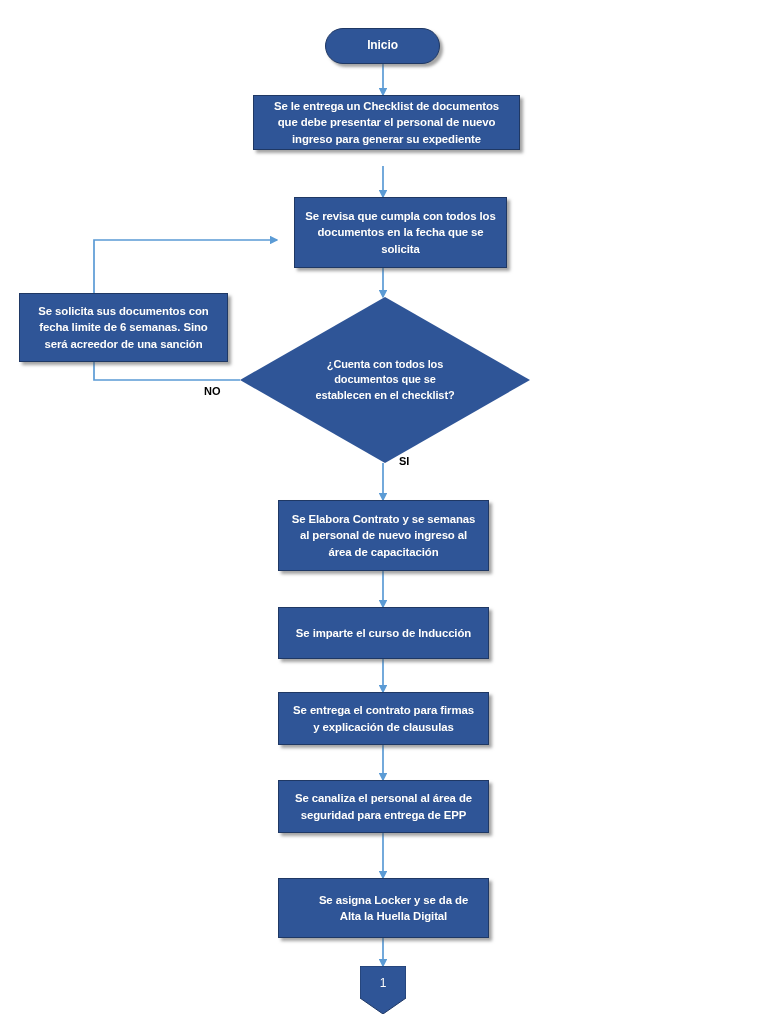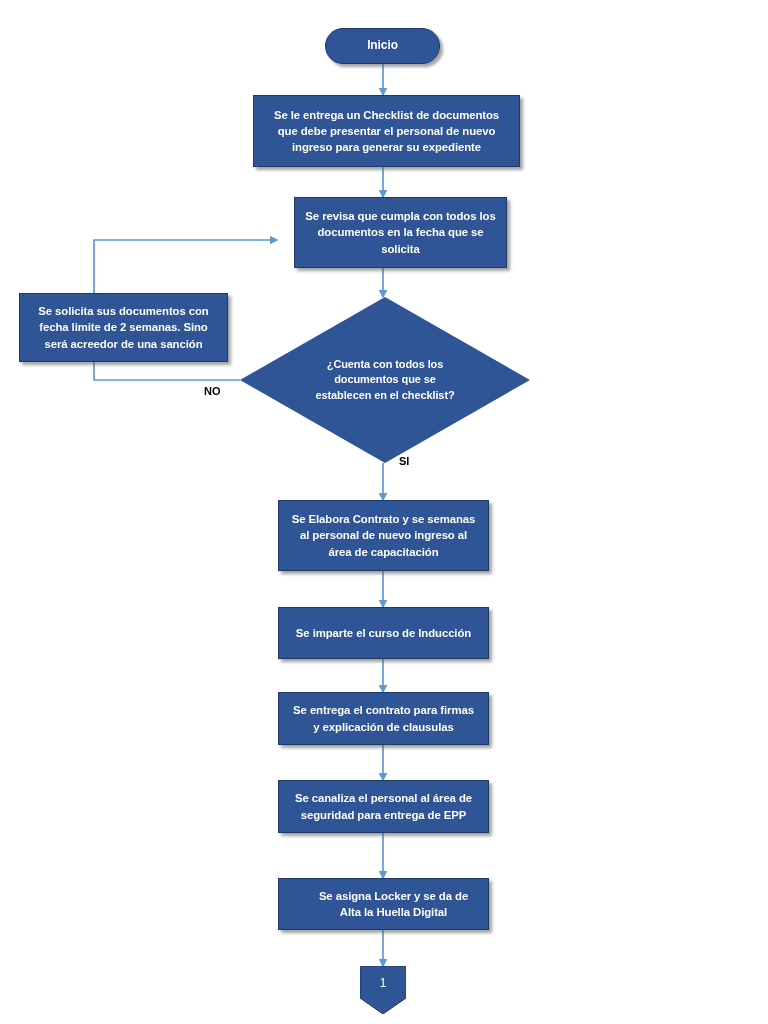--- a/index.html
+++ b/index.html
@@ -138,30 +138,30 @@
       <line x1="383" y1="930" x2="383" y2="966" marker-end="url(#arrow)"></line>
 
       <polyline points="240,380 94,380 94,240 277,240" marker-end="url(#arrow)"></polyline>
     </g>
   </svg>
 
   <div class="node terminator" style="left:325px; top:28px; width:115px; height:36px;align-items:center;">
     <span class="label">Inicio</span>
   </div>
 
-  <div class="node process" style="left:253px; top:95px; width:267px; height:72px;">
+  <div class="node process" style="left:253px; top:95px; width:267px; height:55px;">
     <span class="label">Se le entrega un Checklist de documentos que debe presentar el personal de nuevo ingreso para generar su expediente</span>
   </div>
 
   <div class="node process" style="left:294px; top:197px; width:213px; height:71px;">
     <span class="label">Se revisa que cumpla con todos los documentos en la fecha que se solicita</span>
   </div>
 
   <div class="node process" style="left:19px; top:293px; width:209px; height:69px;">
-    <span class="label">Se solicita sus documentos con fecha limite de 2 semanas. Sino será acreedor de una sanción</span>
+    <span class="label">Se solicita sus documentos con fecha limite de 6 semanas. Sino será acreedor de una sanción</span>
   </div>
 
   <div class="node decision" style="left:240px; top:297px; width:290px; height:166px;">
     <svg width="290" height="166" viewBox="0 0 290 166" xmlns="http://www.w3.org/2000/svg">
       <polygon points="145,0 290,83 145,166 0,83" fill="#2F5597"></polygon>
     </svg>
     <span class="label" style="width:160px;">¿Cuenta con todos los documentos que se establecen en el checklist?</span>
   </div>
 
   <span class="branch-label" style="left:204px; top:385px;">NO</span>
@@ -177,21 +177,21 @@
   </div>
 
   <div class="node process" style="left:278px; top:692px; width:211px; height:53px;">
     <span class="label">Se entrega el contrato para firmas y explicación de clausulas</span>
   </div>
 
   <div class="node process" style="left:278px; top:780px; width:211px; height:53px;">
     <span class="label">Se canaliza el personal al área de seguridad para entrega de EPP</span>
   </div>
 
-  <div class="node process" style="left:278px; top:878px; width:211px; height:52px;padding-left:20px;">
+  <div class="node process" style="left:278px; top:878px; width:211px; height:60px;padding-left:20px;">
     <span class="label">Se asigna Locker y se da de Alta la Huella Digital</span>
   </div>
 
   <div class="node offpage" style="left:360px; top:966px; width:46px; height:48px;">
     <svg width="46" height="48" viewBox="0 0 46 48" xmlns="http://www.w3.org/2000/svg">
       <polygon points="0,0 46,0 46,32 23,48 0,32" fill="#2F5597" stroke="#1F3864" stroke-width="1"></polygon>
     </svg>
     <span class="label">1</span>
   </div>
 

